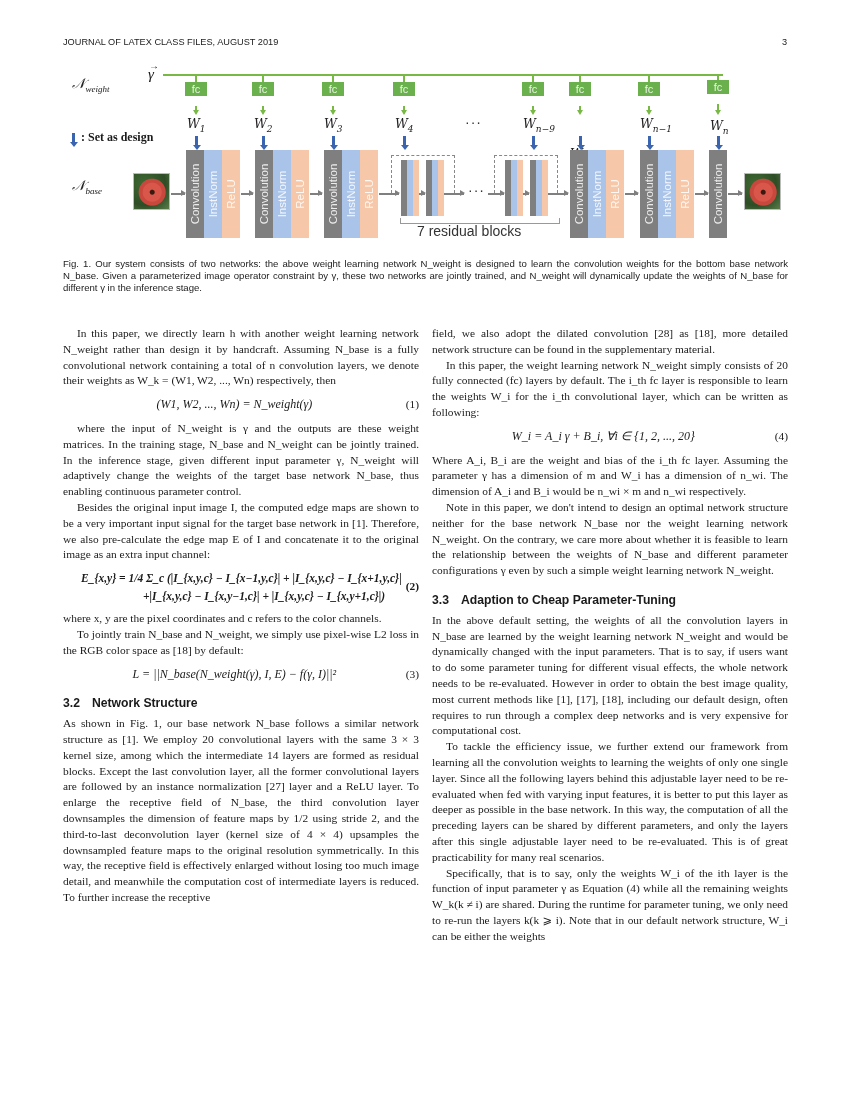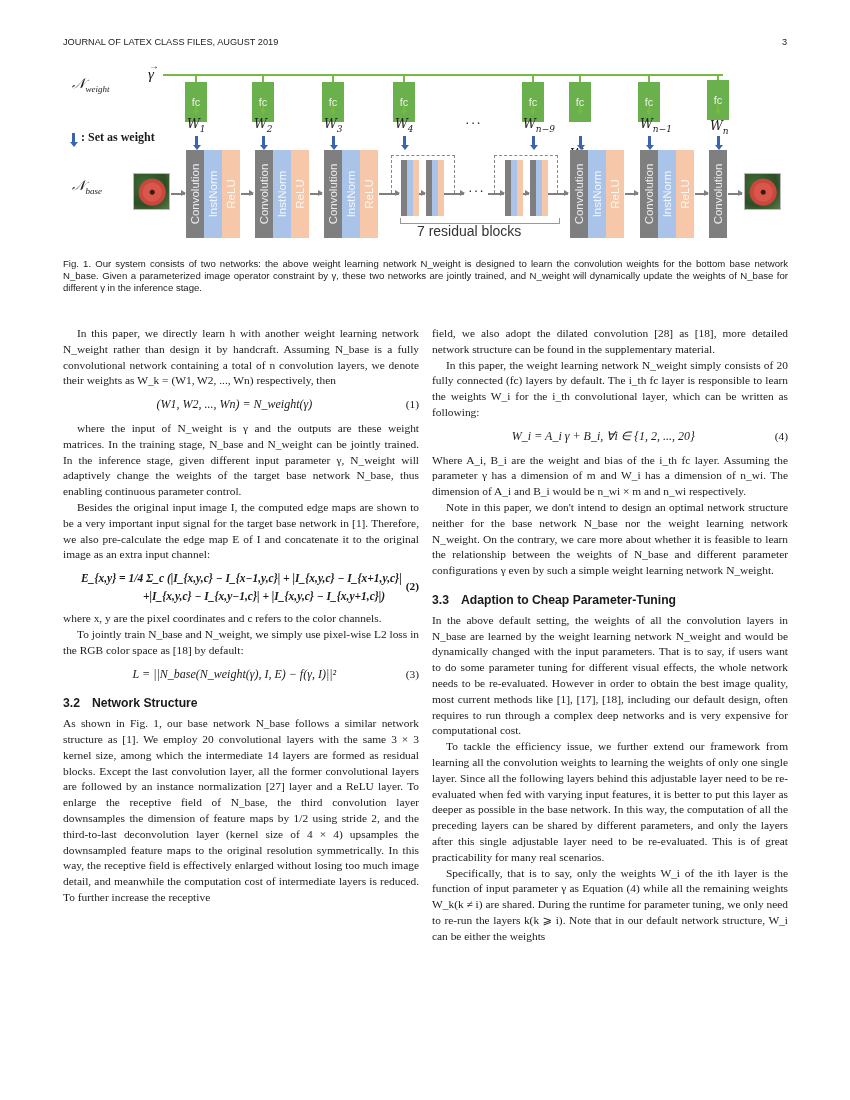--- a/index.html
+++ b/index.html
@@ -15,21 +15,21 @@
   
   .figure { position: absolute; left: 60px; top: 60px; width: 730px; height: 190px; }
   .fig-label { position: absolute; font-family: "Liberation Serif", serif; font-style: italic; font-size: 14px; color: #222; }
   .fig-label sub { font-size: 9px; }
   .gamma-label { position: absolute; left: 88px; top: 6px; font-style: italic; font-size: 15px; font-family: "Liberation Serif", serif; }
   .gamma-label .vec { position: absolute; top: -6px; left: 1px; font-size: 10px; font-style: normal; }
 
   .top-line { position: absolute; left: 103px; top: 14px; width: 560px; height: 1.5px; background: #78b845; }
   .fc-stem { position: absolute; width: 1.5px; background: #78b845; }
   .fc-box {
-    position: absolute; width: 22px; height: 40px; background: #6ab04c;
+    position: absolute; width: 22px; height: 14px; background: #6ab04c;
     color: #e8f5e0; font-family: "Liberation Sans", sans-serif; font-size: 11px;
     display: flex; align-items: center; justify-content: center;
   }
   .fc-arrow { position: absolute; width: 0; height: 0; border-left: 3px solid transparent; border-right: 3px solid transparent; border-top: 5px solid #78b845; }
   .w-label { position: absolute; font-family: "DejaVu Serif", serif; font-style: italic; font-size: 12.5px; color: #222; white-space: nowrap; }
   .w-label sub { font-size: 9px; font-style: italic; }
   .blue-arrow { position: absolute; width: 3px; height: 10px; background: #3a64b0; }
   .blue-arrow::after { content: ""; position: absolute; left: -2.5px; bottom: -4px; border-left: 4px solid transparent; border-right: 4px solid transparent; border-top: 5px solid #3a64b0; }
 
   .legend { position: absolute; left: 12px; top: 70px; font-family: "Liberation Serif", serif; font-weight: bold; font-size: 12px; display: flex; align-items: center; gap: 6px; }
@@ -97,21 +97,21 @@
 
 <div class="figure">
   <div class="fig-label" style="left:12px; top:16px;">𝒩<sub>weight</sub></div>
   <div class="fig-label" style="left:12px; top:118px;">𝒩<sub>base</sub></div>
 
   <div class="gamma-label"><span class="vec">→</span><span>γ</span></div>
   <div class="top-line"></div>
 
   <div class="legend">
     <span class="blue-arrow"></span>
-    <span>: Set as weight</span>
+    <span>: Set as design</span>
   </div>
 
   <div class="fc-stem" style="left:135px; top:14px; height:10px;"></div>
   <div class="fc-box" style="left:125px; top:22px;">fc</div>
   <div class="fc-stem" style="left:135px; top:46px; height:4px;"></div>
   <div class="fc-arrow" style="left:133px; top:50px;"></div>
   <div class="w-label" style="left:127px; top:56px;">W<sub>1</sub></div>
   <div class="blue-arrow" style="left:135px; top:76px;"></div>
 
   <div class="fc-stem" style="left:202px; top:14px; height:10px;"></div>

